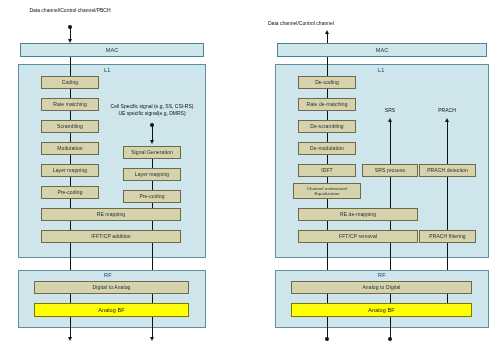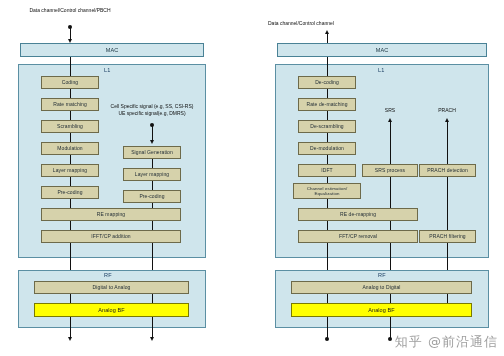--- a/index.html
+++ b/index.html
@@ -263,15 +263,14 @@
   <div class="vline" style="left:390px;top:294px;height:9px;"></div>
   <div class="vline" style="left:447px;top:294px;height:9px;"></div>
 
   <div class="blk bf" style="left:291px;top:303px;width:181px;height:14px;">Analog BF</div>
 
   <div class="vline" style="left:327px;top:317px;height:22px;"></div>
   <div class="dot" style="left:325px;top:337px;"></div>
   <div class="vline" style="left:390px;top:317px;height:22px;"></div>
   <div class="dot" style="left:388px;top:337px;"></div>
 
-  <div class="watermark">知乎 @前沿通信</div>
 
 </div>
 
 </body></html>

